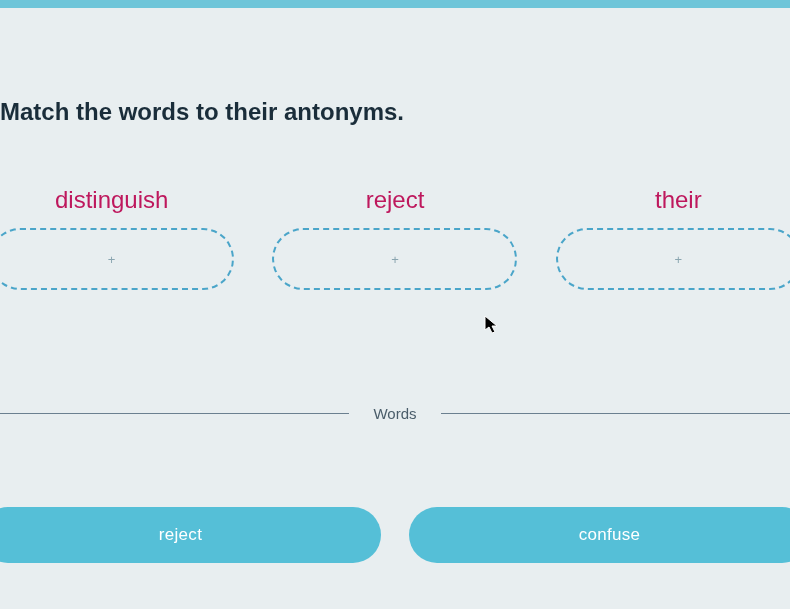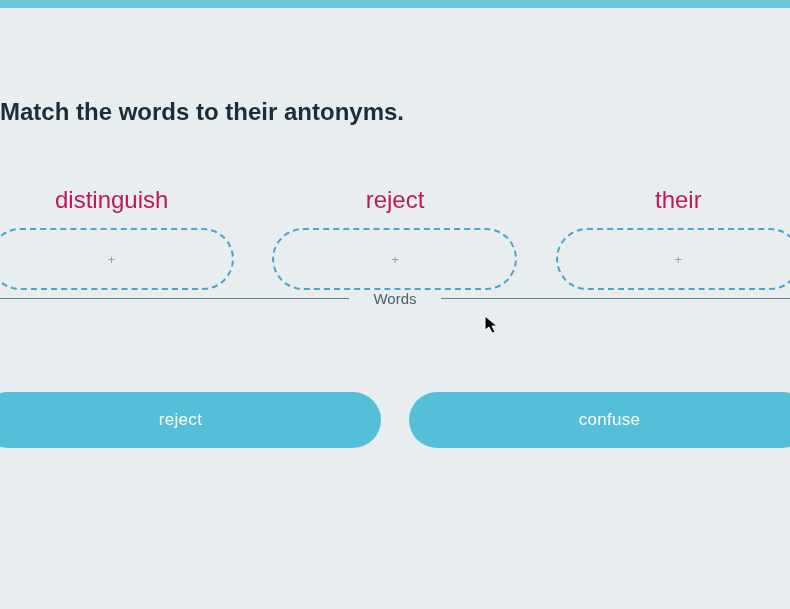--- a/index.html
+++ b/index.html
@@ -60,20 +60,21 @@
       display: flex;
       align-items: center;
       justify-content: center;
       color: #8aa5b0;
       font-size: 13px;
       font-weight: 300;
     }
     .divider-row {
       display: flex;
       align-items: center;
+      margin-top: 115px;
       width: 100%;
       gap: 10px;
     }
     .divider-line {
       flex: 1;
       height: 1px;
       background: #6b8090;
     }
     .divider-label {
       padding: 0 14px;

